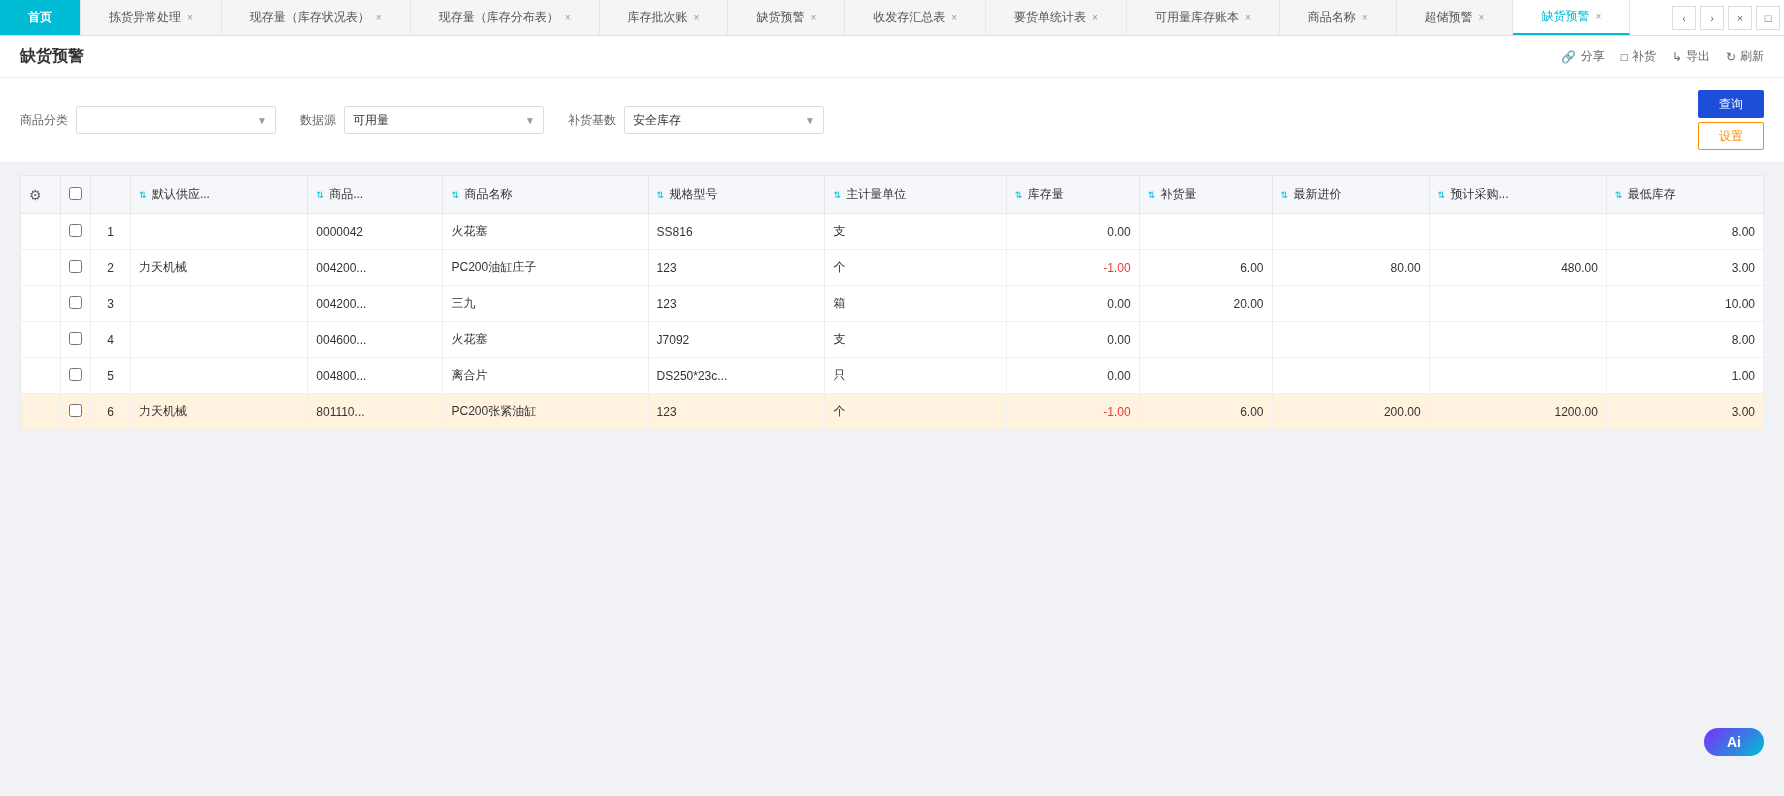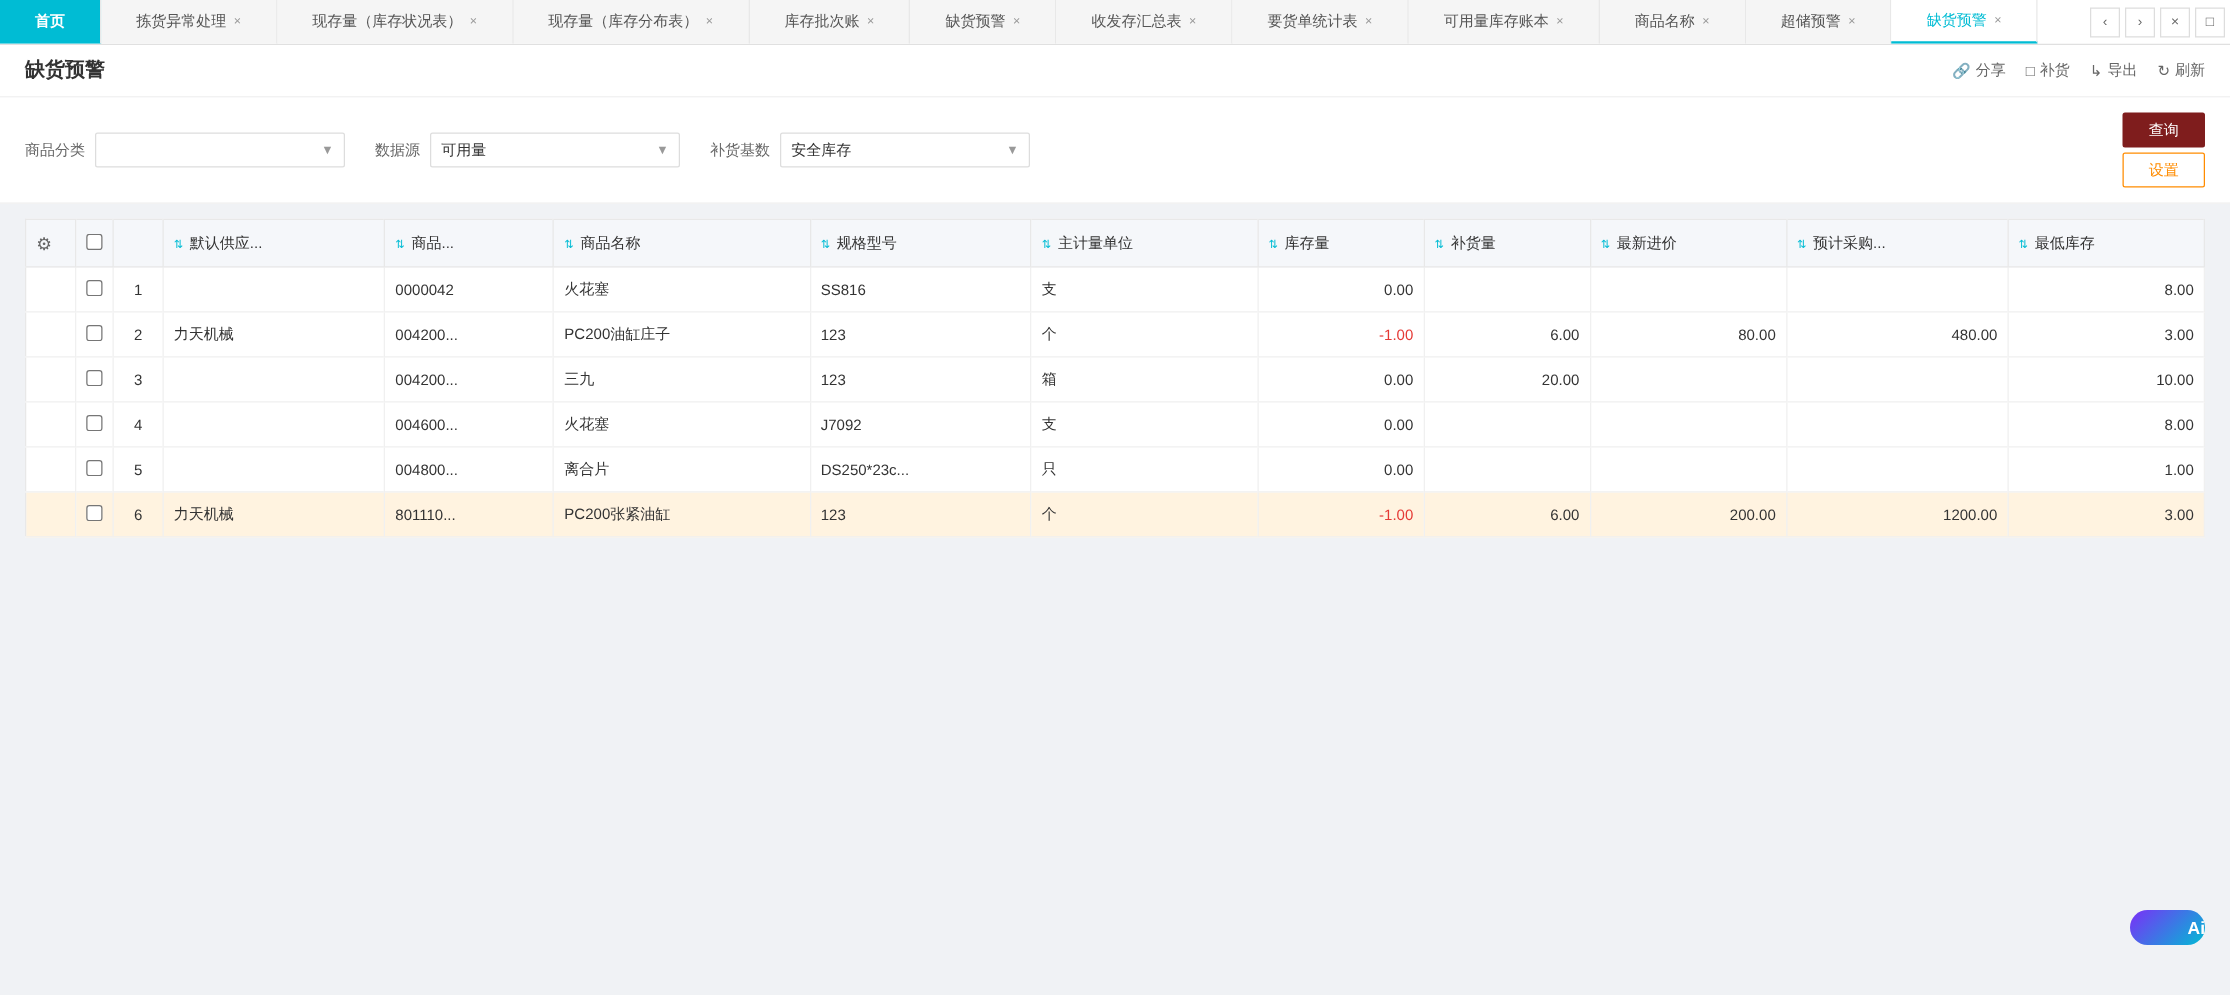--- a/index.html
+++ b/index.html
@@ -125,21 +125,21 @@
     }
     .filter-select-text { flex: 1; }
     .filter-chevron { color: #999; font-size: 10px; }
     .filter-actions {
       margin-left: auto;
       display: flex;
       flex-direction: column;
       gap: 4px;
     }
     .btn-query {
-      background: #7f1d1d;
+      background: #1d4ed8;
       color: #fff;
       border: none;
       padding: 0 20px;
       height: 28px;
       border-radius: 2px;
       cursor: pointer;
       font-size: 12px;
     }
     .btn-settings {
       background: #fff;
@@ -206,21 +206,21 @@
     .ai-badge {
       position: fixed;
       right: 20px;
       bottom: 40px;
       width: 60px;
       height: 28px;
       background: linear-gradient(135deg, #7b2ff7, #00bcd4);
       border-radius: 14px;
       display: flex;
       align-items: center;
-      justify-content: flex-end;
+      justify-content: center;
       color: #fff;
       font-size: 14px;
       font-weight: bold;
       cursor: pointer;
     }
   </style>
 </head>
 <body>
 
 <div class="tab-bar">

